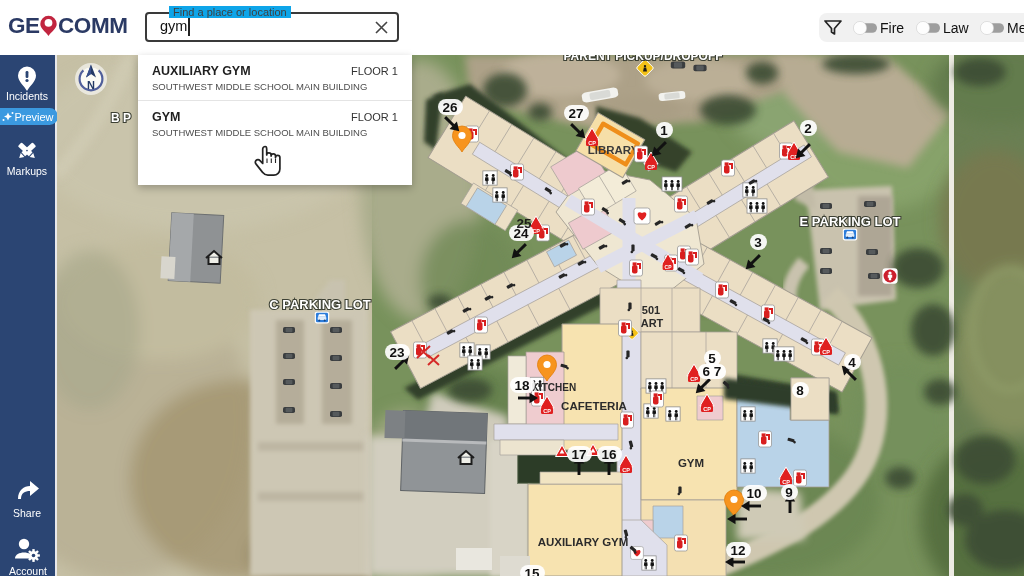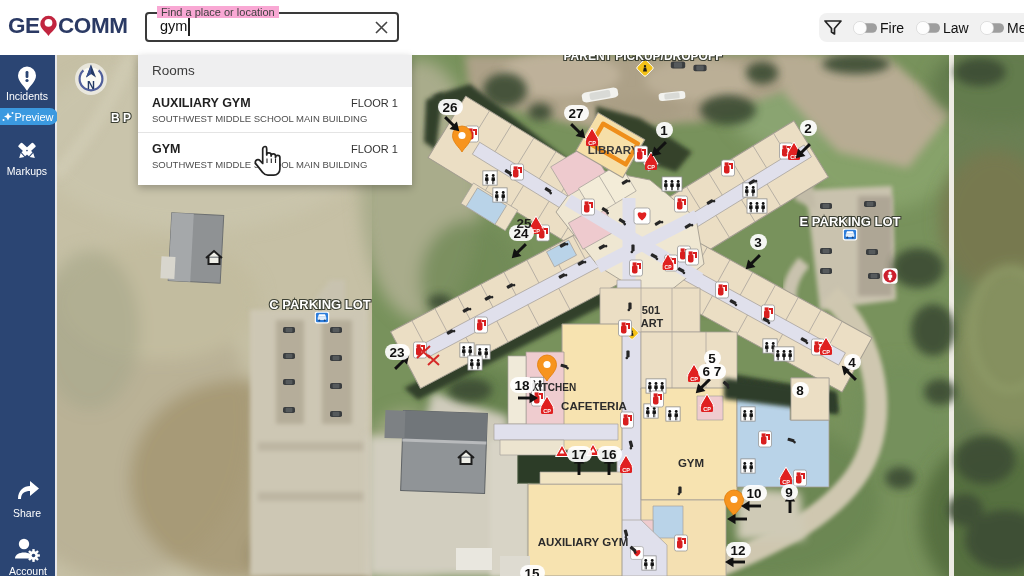--- a/index.html
+++ b/index.html
@@ -708,42 +708,41 @@
   <circle cx="104" cy="15" r="6.6" fill="#fdfdfd" stroke="#cfcfcf" stroke-width="0.6"></circle>
   <text x="124" y="19.5" font-size="14" fill="#111">Law</text>
 
   <rect x="162" y="10.2" width="23" height="9.6" rx="4.8" fill="#9e9e9e"></rect>
   <circle cx="168" cy="15" r="6.6" fill="#fdfdfd" stroke="#cfcfcf" stroke-width="0.6"></circle>
   <text x="188" y="19.5" font-size="14" fill="#111">Me</text>
 </svg>
 
 <div class="abs" style="left:138px;top:55px;width:274px;height:130px;background:#fff;box-shadow:0 3px 8px rgba(0,0,0,0.25);">
 
-  <div style="background:#efeff0;height:32px;line-height:32px;padding-left:14px;font-size:13.5px;color:#3c3c3c;">Rooms</div>
 
   <div style="padding:9px 14px 0 14px;">
     <div style="display:flex;justify-content:space-between;align-items:baseline;">
       <span style="font-size:12.5px;font-weight:bold;color:#1f1f1f;">AUXILIARY GYM</span>
       <span style="font-size:11px;color:#333;">FLOOR 1</span>
     </div>
     <div style="font-size:9.5px;color:#4d4d4d;margin-top:3px;">SOUTHWEST MIDDLE SCHOOL MAIN BUILDING</div>
   </div>
   <div style="border-bottom:1px solid #e4e4e4;margin-top:8px;"></div>
 
   <div style="padding:9px 14px 0 14px;">
     <div style="display:flex;justify-content:space-between;align-items:baseline;">
       <span style="font-size:12.5px;font-weight:bold;color:#1f1f1f;">GYM</span>
       <span style="font-size:11px;color:#333;">FLOOR 1</span>
     </div>
     <div style="font-size:9.5px;color:#4d4d4d;margin-top:3px;">SOUTHWEST MIDDLE SCHOOL MAIN BUILDING</div>
   </div>
 </div>
 
 <div class="abs" style="left:145px;top:12px;width:254px;height:30px;border:2px solid #3a3a3a;border-radius:4px;background:#fff;box-sizing:border-box;">
-  <span class="abs" style="left:10px;top:-8px;background:#f9a8d4;padding:0 4px;font-size:11px;color:#3f3f3f;">Find a place or location</span>
+  <span class="abs" style="left:22px;top:-8px;background:#0ea5e9;padding:0 4px;font-size:11px;color:#3f3f3f;">Find a place or location</span>
   <span class="abs" style="left:13px;top:4px;font-size:14.5px;color:#111;">gym</span>
   <span class="abs" style="left:41px;top:4px;width:1.5px;height:18px;background:#222;"></span>
   <svg class="abs" style="right:8px;top:6px" width="15" height="15">
       <path d="M2,2 L13,13 M13,2 L2,13" stroke="#444" stroke-width="1.6"></path>
     </svg>
 </div>
 
 <svg class="abs" style="left:254px;top:144px" width="36" height="42">
   <path d="M11.2,2.5 C9.8,2.5 8.7,3.6 8.7,5.1 L8.7,19.5 L6,16.6 C4.9,15.4 3.1,15.3 2.1,16.4 C1.2,17.4 1.2,19 2.1,20.1 L8.8,28.6 C10,30.2 11.9,31.2 13.9,31.2 L19.8,31.2 C23.2,31.2 25.9,28.4 25.9,25 L25.9,13.6 C25.9,12.4 24.9,11.4 23.7,11.4 C22.5,11.4 21.5,12.4 21.5,13.6 L21.5,12.1 C21.5,10.9 20.5,9.9 19.3,9.9 C18.1,9.9 17.1,10.9 17.1,12.1 L17.1,11 C17.1,9.8 16.1,8.8 14.9,8.8 C13.7,8.8 12.7,9.8 12.7,11 L12.7,5.1 C12.7,3.6 12.6,2.5 11.2,2.5 Z" fill="#fff" stroke="#222" stroke-width="1.7" stroke-linejoin="round"></path>
   <g stroke="#222" stroke-width="1.1">

